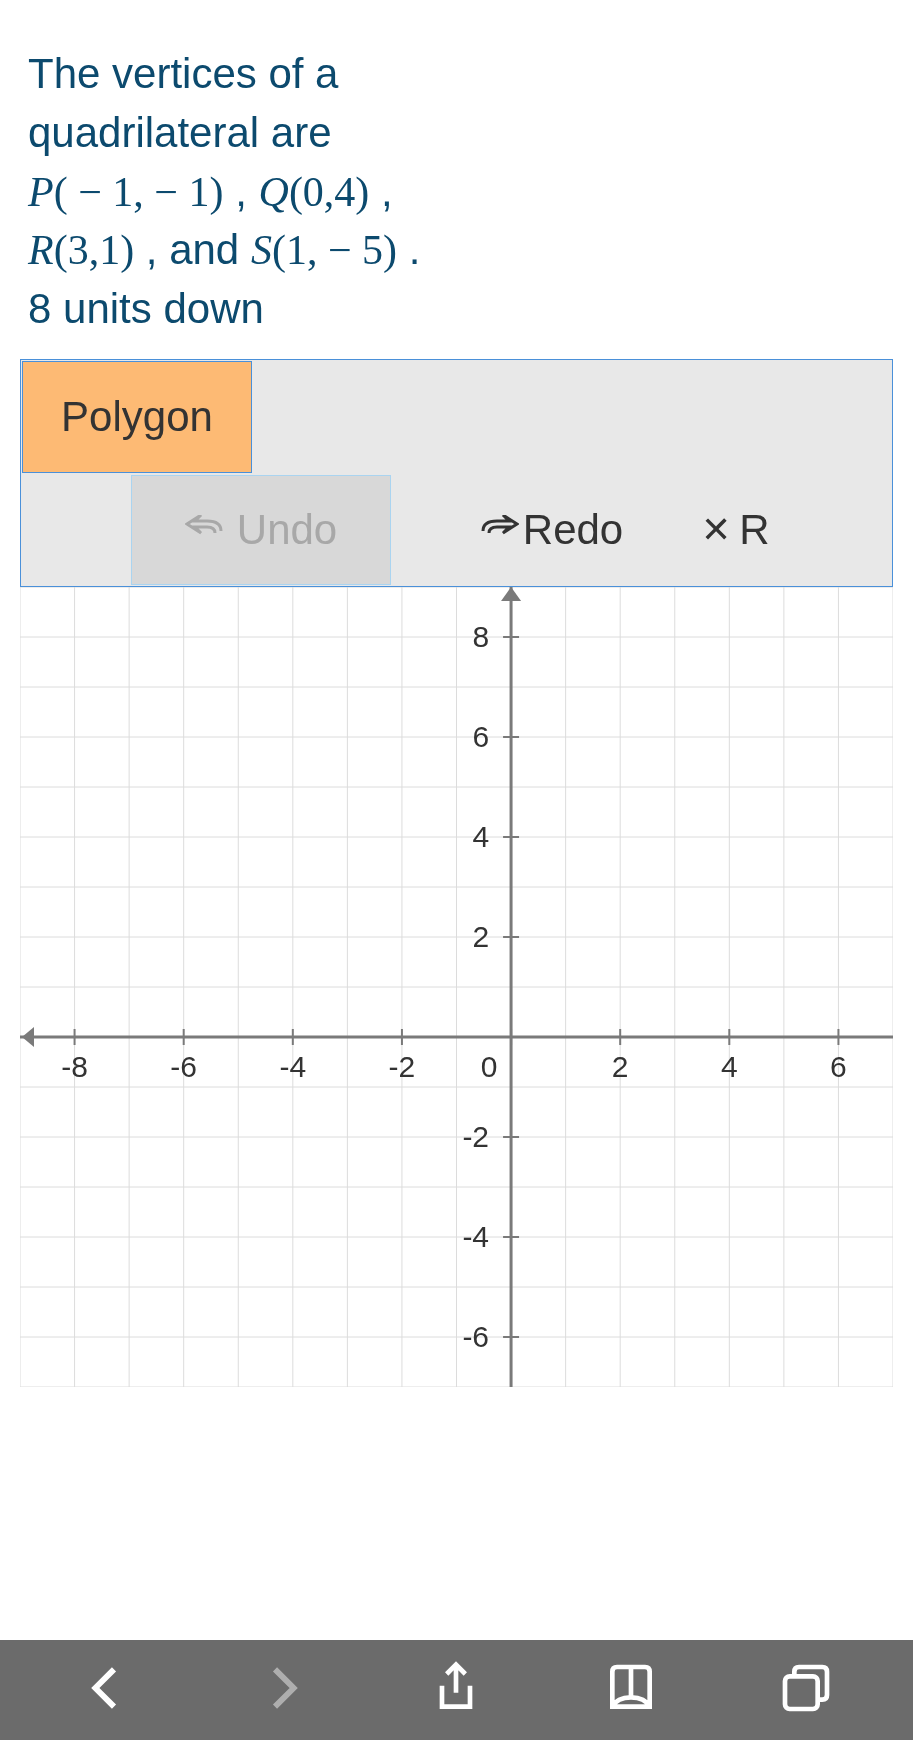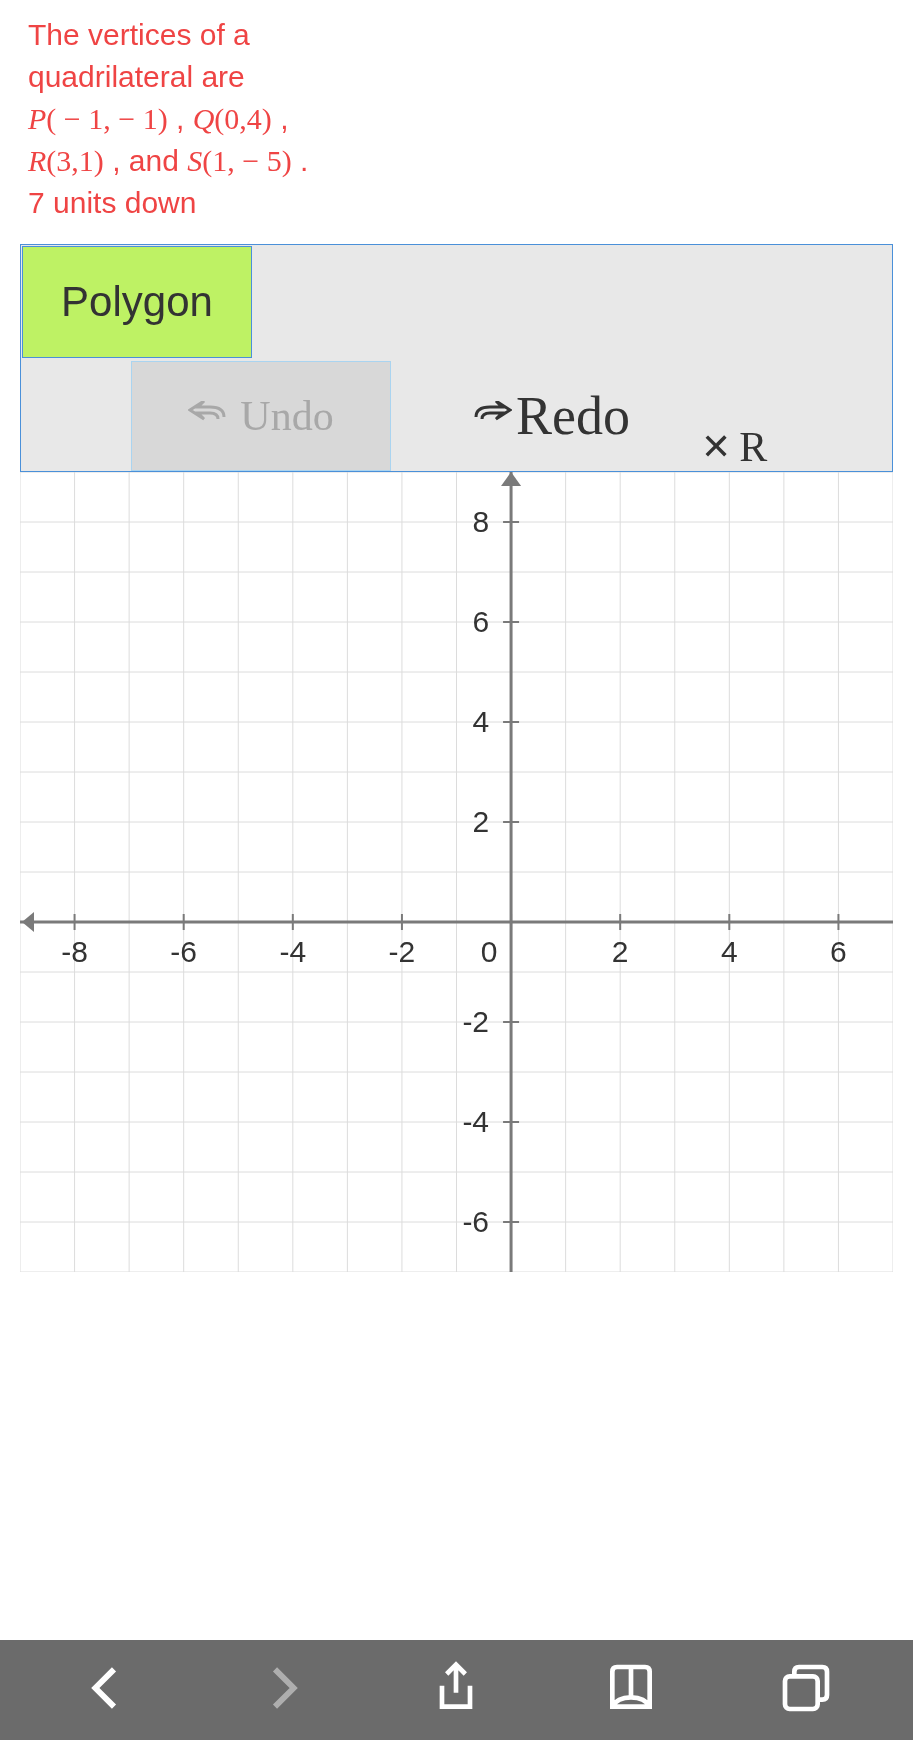--- a/index.html
+++ b/index.html
@@ -1,29 +1,29 @@
 <!DOCTYPE html>
 <html><head>
 <meta charset="utf-8">
 <style>
 * { margin: 0; padding: 0; box-sizing: border-box; }
 body { font-family: -apple-system, Helvetica, Arial, sans-serif; background: #fff; width: 913px; height: 1740px; position: relative; overflow: hidden; }
 
-.problem-text { padding: 14px 28px 20px 28px; font-size: 30px; line-height: 1.4; color: #ef4444; }
+.problem-text { padding: 45px 28px 20px 28px; font-size: 42px; line-height: 1.4; color: #0c4a6e; }
 .problem-text .math { font-family: Liberation Serif, serif; font-style: italic; }
 .problem-text .mathrm { font-style: normal; }
 
 .toolbar { border: 1px solid #4a90d9; background: #e8e8e8; margin: 0 20px 0 20px; position: relative; }
 .toolbar-row1 { height: 114px; display: flex; }
-.polygon-btn { width: 230px; height: 112px; background: #bef264; border: 1px solid #4a90d9; display: flex; align-items: center; justify-content: center; font-size: 42px; color: #333; margin: 1px; }
+.polygon-btn { width: 230px; height: 112px; background: #fdba74; border: 1px solid #4a90d9; display: flex; align-items: center; justify-content: center; font-size: 42px; color: #333; margin: 1px; }
 
-.toolbar-row2 { height: 112px; display: flex; align-items: flex-end; font-family: Liberation Serif, serif; }
+.toolbar-row2 { height: 112px; display: flex; align-items: center; }
 .row2-spacer { width: 110px; height: 100%; }
 .undo-btn { width: 260px; height: 110px; background: #d8d8d8; border: 1px solid #aad4f0; display: flex; align-items: center; justify-content: center; font-size: 42px; color: #a8a8a8; gap: 12px; }
-.redo-btn { width: 260px; height: 110px; display: flex; align-items: center; justify-content: center; font-size: 54px; color: #333; gap: 4px; margin-left: 30px; }
+.redo-btn { width: 260px; height: 110px; display: flex; align-items: center; justify-content: center; font-size: 42px; color: #333; gap: 4px; margin-left: 30px; }
 .reset-btn { display: flex; align-items: center; font-size: 42px; color: #333; gap: 8px; margin-left: 20px; }
 
 .graph-wrap { position: relative; margin: 0 20px; overflow: hidden; }
 svg.graph { display: block; }
 
 .bottom-bar { position: absolute; bottom: 0; left: 0; right: 0; height: 100px; background: #6b6b6b; display: flex; align-items: center; justify-content: space-around; padding: 0 20px; }
 .bottom-bar svg { width: 56px; height: 56px; }
 .nav-disabled { opacity: 0.45; }
 </style>
 </head>
@@ -31,21 +31,21 @@
 
 <div class="problem-text">
   <div><span>The vertices of a</span></div>
   <div><span>quadrilateral are</span></div>
   <div>
     <span class="math"><span>P</span><span class="mathrm">( − 1, − 1)</span></span><span> , </span><span class="math"><span>Q</span><span class="mathrm">(0,4)</span></span><span> ,</span>
   </div>
   <div>
     <span class="math"><span>R</span><span class="mathrm">(3,1)</span></span><span> , and </span><span class="math"><span>S</span><span class="mathrm">(1, − 5)</span></span><span> .</span>
   </div>
-  <div><span>7 units down</span></div>
+  <div><span>8 units down</span></div>
 </div>
 
 <div class="toolbar">
   <div class="toolbar-row1">
     <div class="polygon-btn">
       <span>Polygon</span>
     </div>
   </div>
   <div class="toolbar-row2">
     <div class="row2-spacer"></div>

